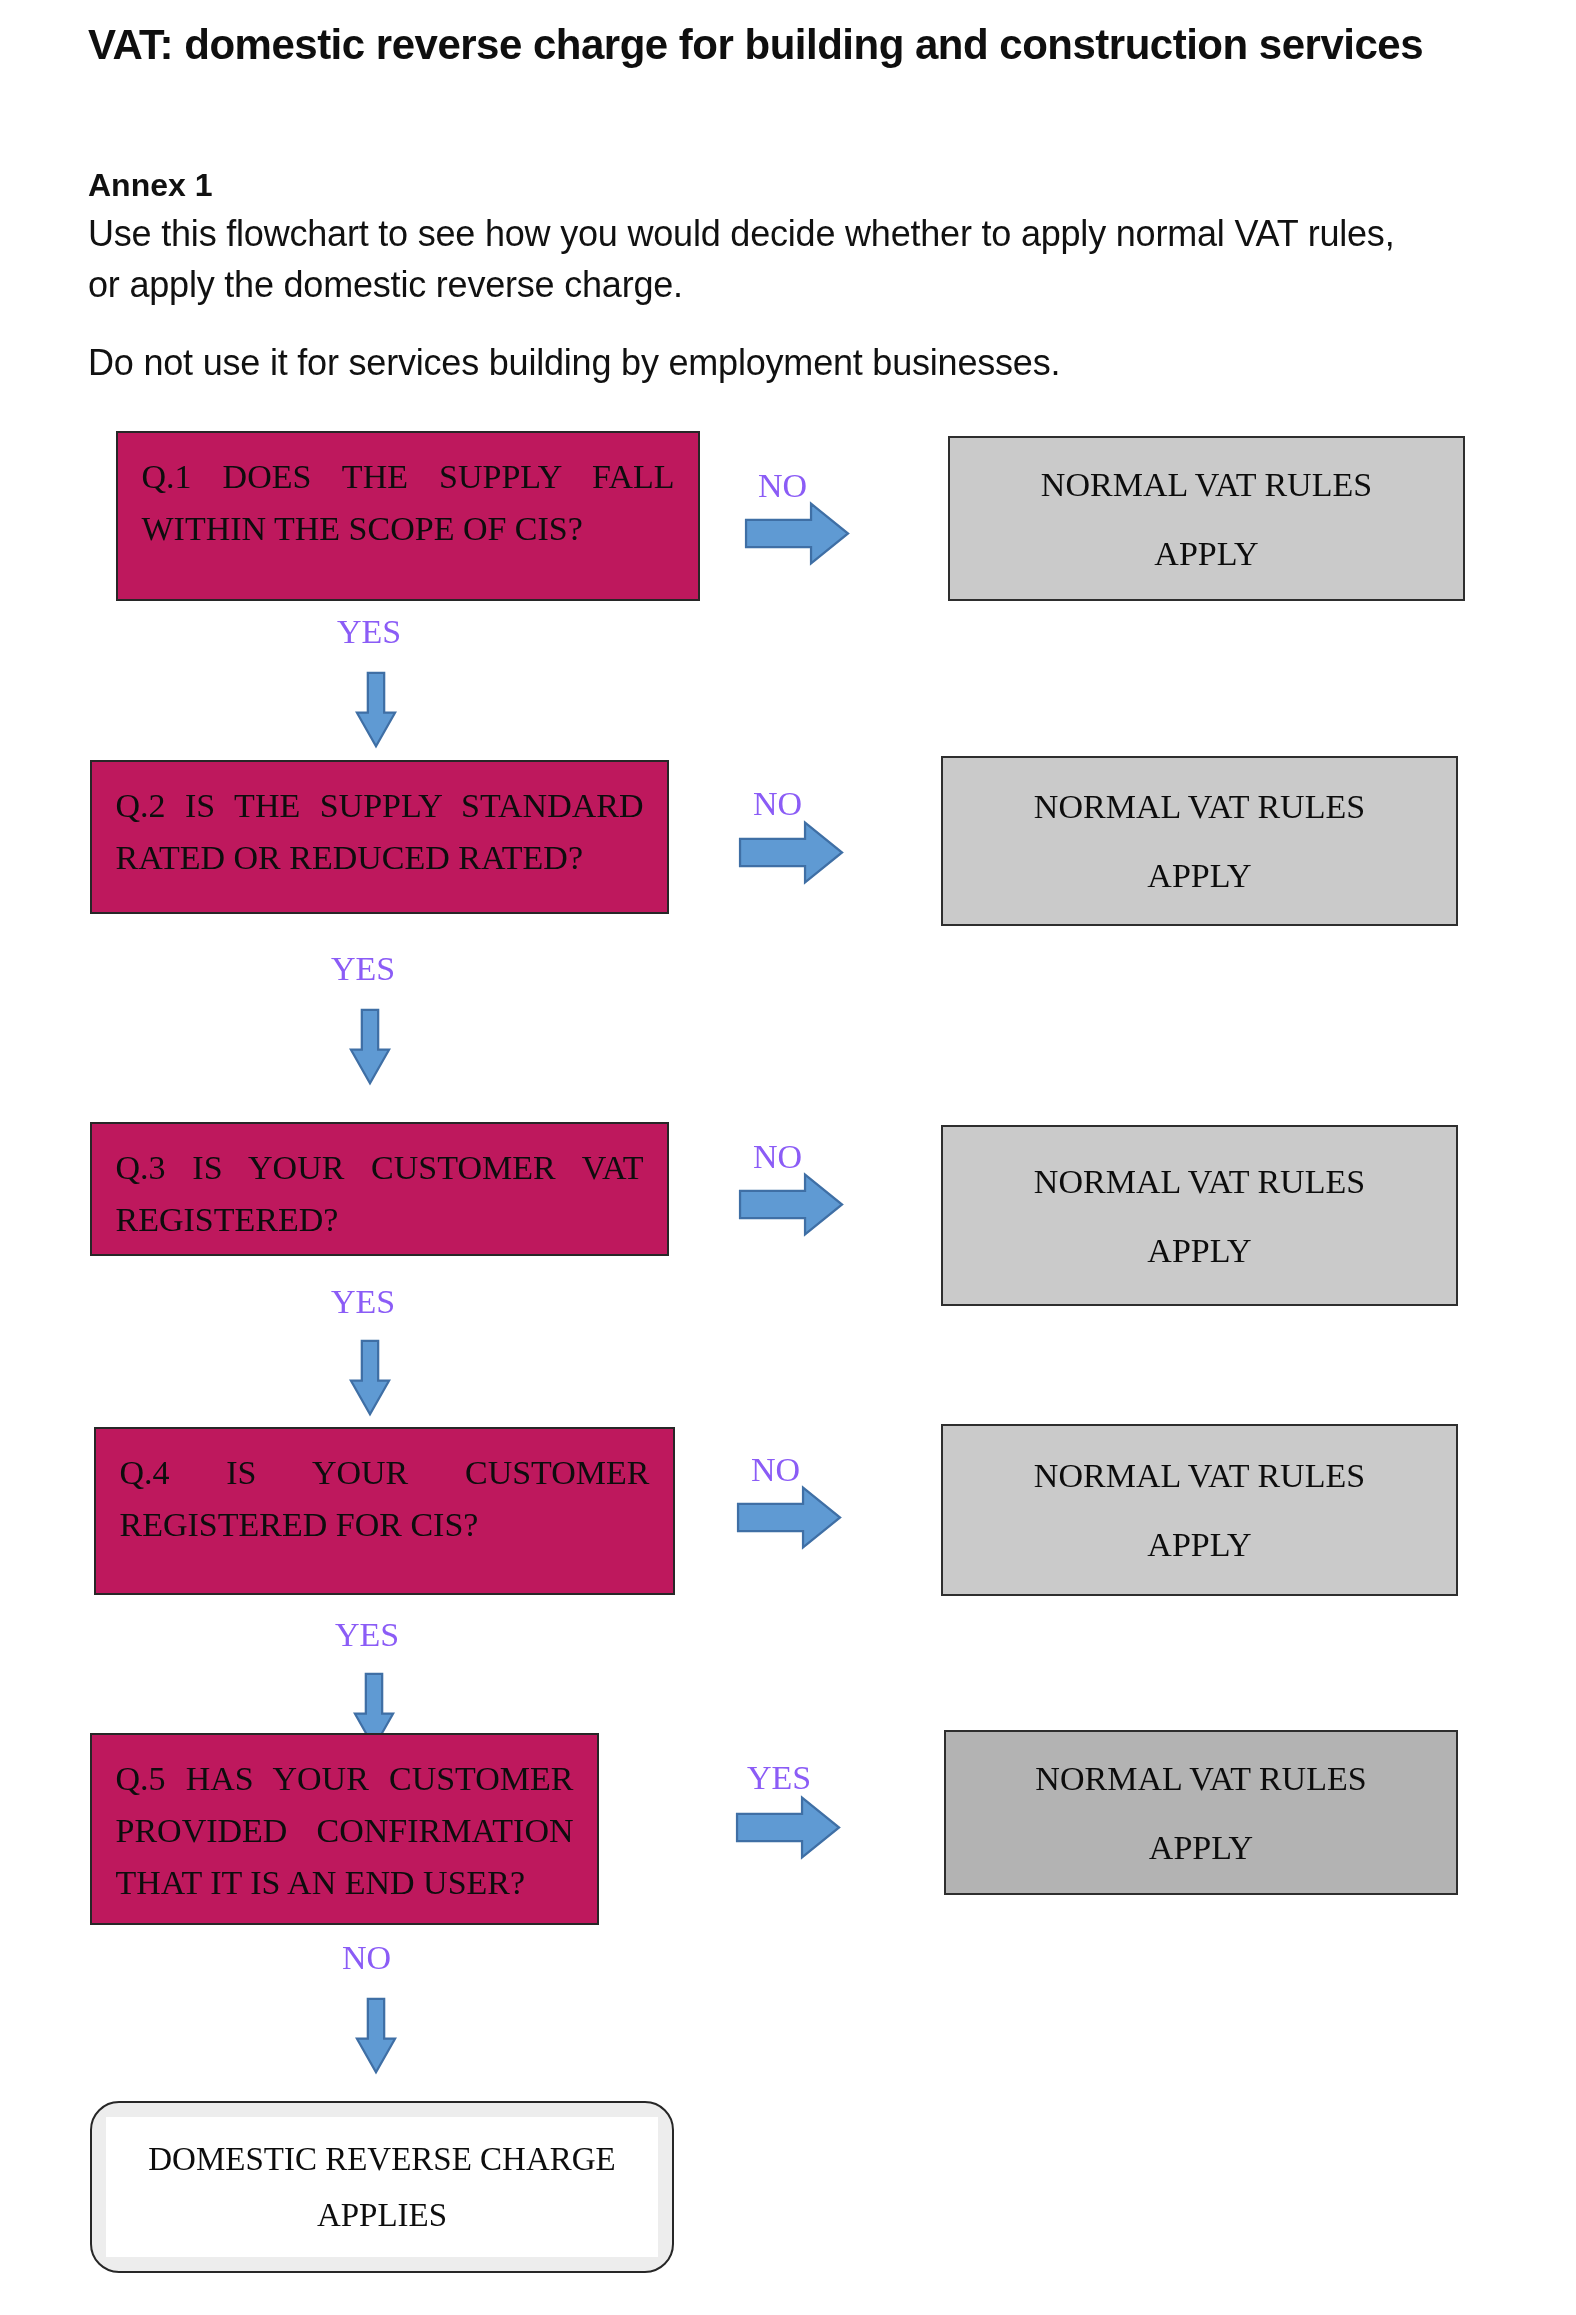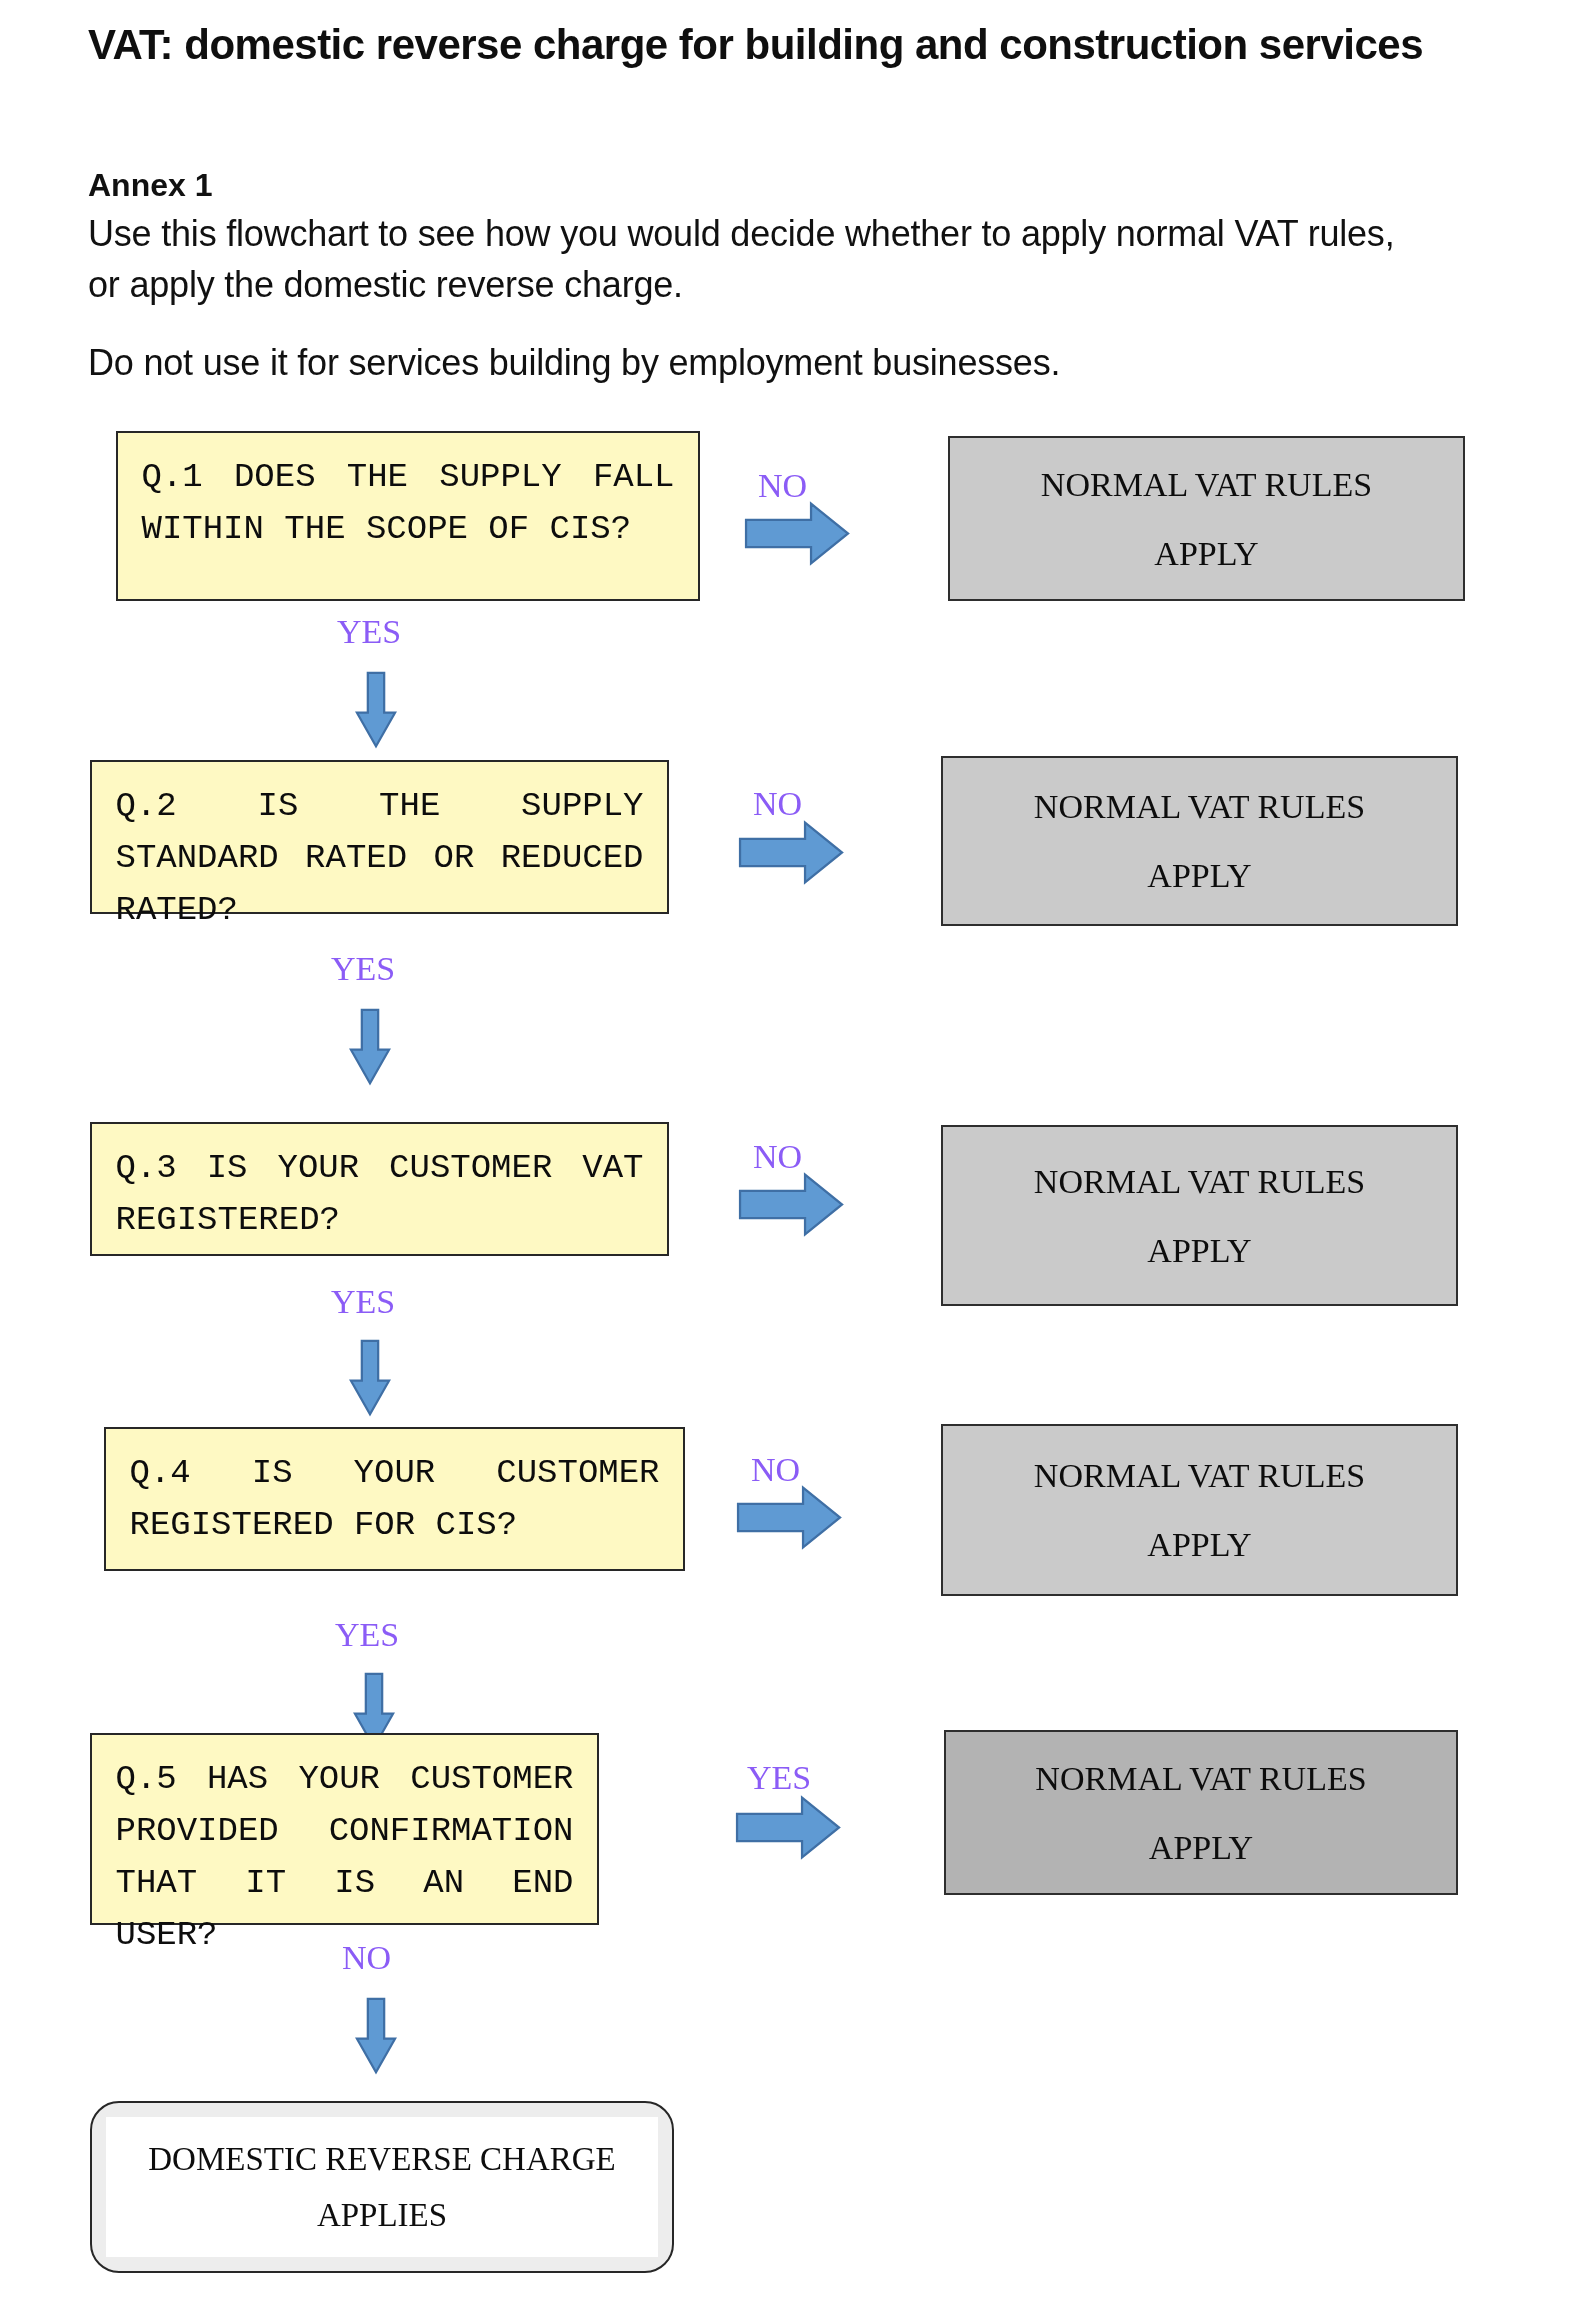--- a/index.html
+++ b/index.html
@@ -10,22 +10,22 @@
   .abs{position:absolute;}
   
   .title{
     font-weight:bold;font-size:42px;line-height:1.27;letter-spacing:-0.5px;
     color:#0f0f0f;
   }
   .annex{font-weight:bold;font-size:32px;}
   .para{font-size:36px;line-height:1.42;letter-spacing:-0.2px;}
   
   .qbox{
-    box-sizing:border-box;background:#fef9c3;border:2.7px solid #272727;
-    font-family:Liberation Mono, monospace;font-size:34px;line-height:52px;
+    box-sizing:border-box;background:#be185d;border:2.7px solid #272727;
+    font-family:Liberation Serif, serif;font-size:34px;line-height:52px;
     padding:18px 23.5px;text-align:justify;color:#0d0d0d;
   }
   .rbox{
     box-sizing:border-box;background:#cacaca;border:2.7px solid #2e2e2e;
     display:flex;align-items:center;justify-content:center;text-align:center;
     font-family:"Liberation Serif",serif;font-size:34px;line-height:69px;color:#0d0d0d;
   }
   .rbox span{display:inline-block;max-width:416px;}
   .rbox.dark{background:#b3b3b3;}
   .elabel{
@@ -91,21 +91,21 @@
   <path d="M2 21 H74 V3 L115 36 L74 69 V51 H2 Z"></path>
 </svg>
 <div class="abs rbox" style="left:941px;top:1125px;width:517px;height:181px;">
   <span>NORMAL VAT RULES APPLY</span>
 </div>
 <div class="abs elabel" style="left:331px;top:1283px;">YES</div>
 <svg class="abs arr" style="left:349px;top:1339px;" width="42" height="78" viewBox="0 0 46 86">
   <path d="M14 2 H32 V46 H44 L23 83 L2 46 H14 Z"></path>
 </svg>
 
-<div class="abs qbox" style="left:104px;top:1427px;width:581px;height:144px;">
+<div class="abs qbox" style="left:94px;top:1427px;width:581px;height:168px;">
   <span>Q.4 IS YOUR CUSTOMER REGISTERED FOR CIS?</span>
 </div>
 <div class="abs elabel" style="left:751px;top:1451px;">NO</div>
 <svg class="abs arr" style="left:736px;top:1485px;" width="107" height="65" viewBox="0 0 118 72">
   <path d="M2 21 H74 V3 L115 36 L74 69 V51 H2 Z"></path>
 </svg>
 <div class="abs rbox" style="left:941px;top:1424px;width:517px;height:172px;">
   <span>NORMAL VAT RULES APPLY</span>
 </div>
 <div class="abs elabel" style="left:335px;top:1616px;">YES</div>

